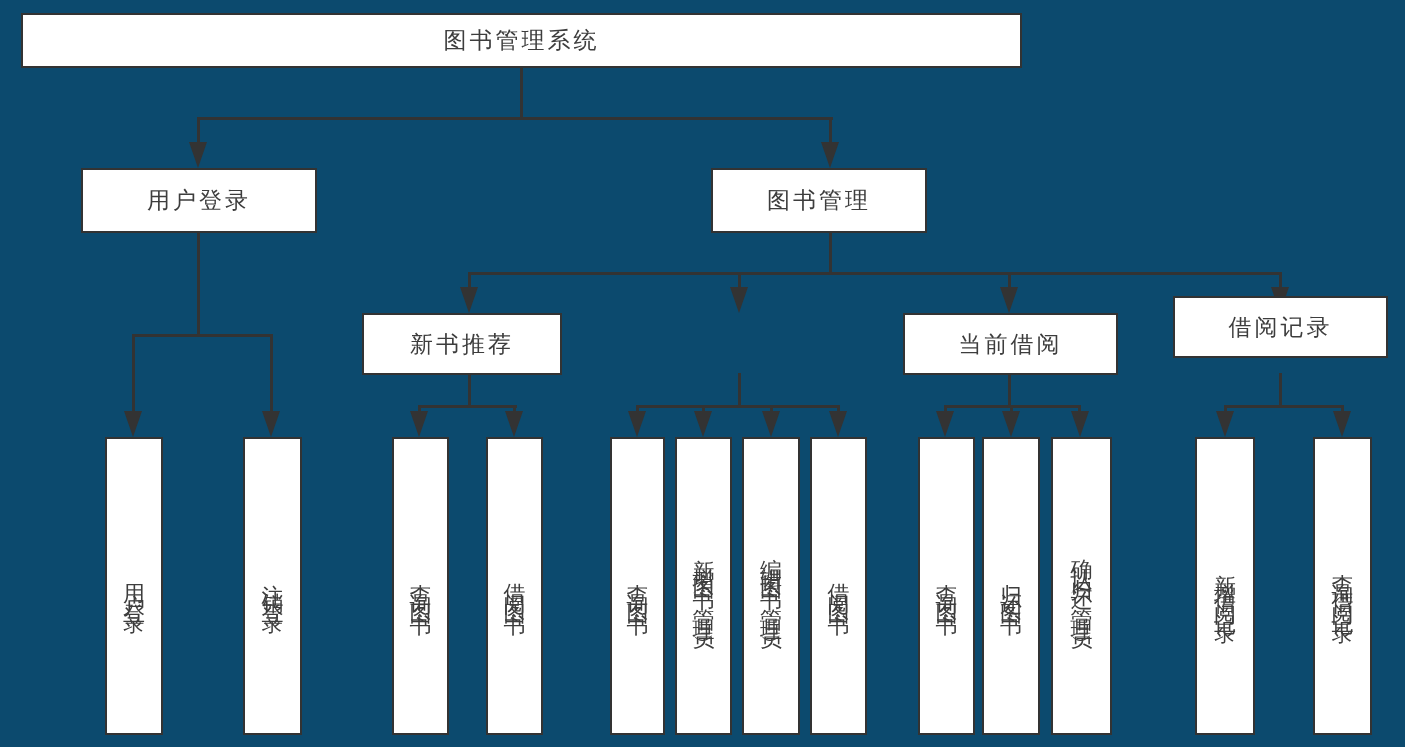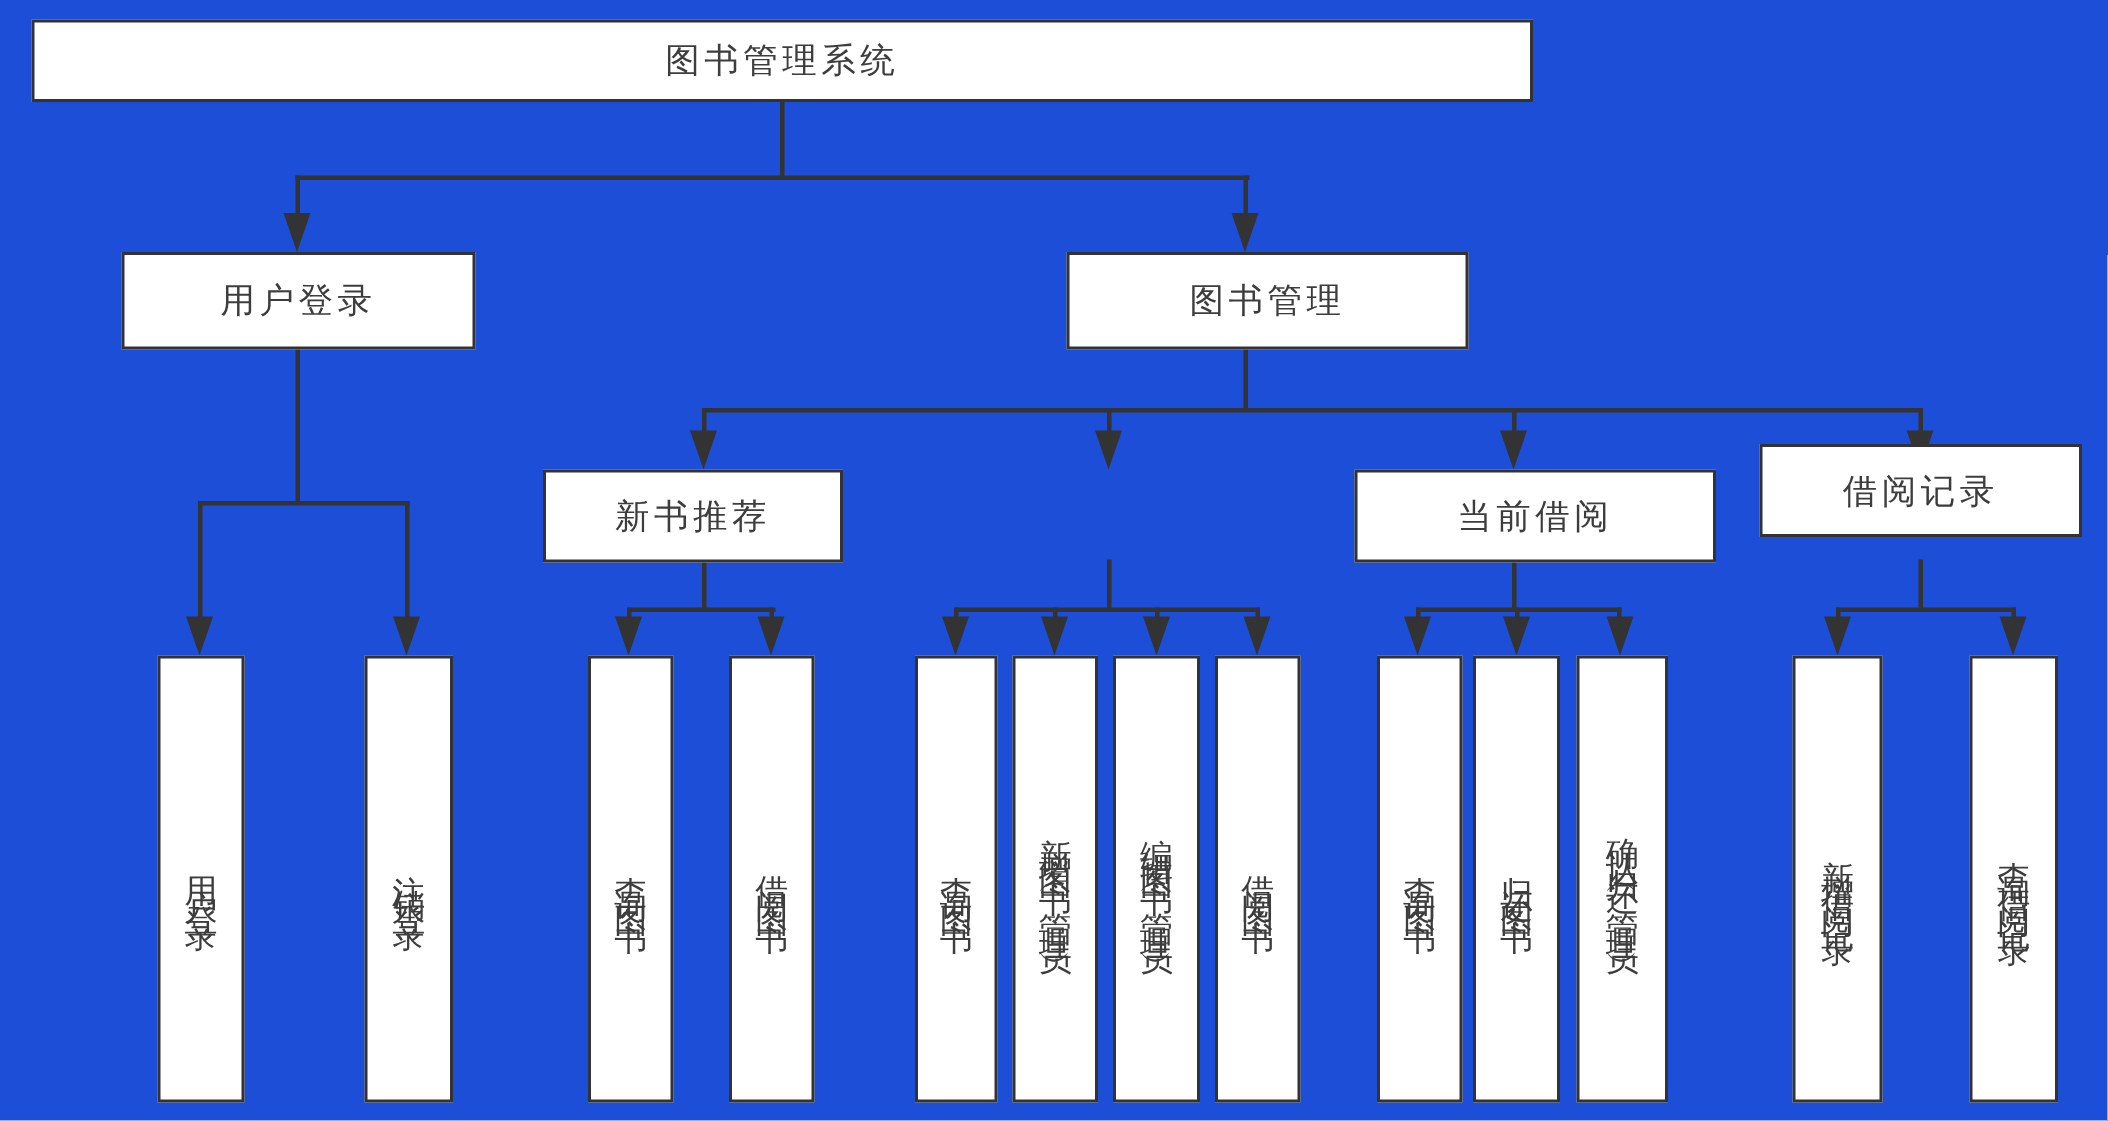--- a/index.html
+++ b/index.html
@@ -1,19 +1,19 @@
 <!DOCTYPE html>
 <html><head>
 <meta charset="utf-8">
 <style>
   html,body{margin:0;padding:0;background:#ffffff;}
   #stage{
     position:relative;
     width:1405px;height:747px;
-    background:#1d4ed8;
+    background:#0c4a6e;
     font-family:"Liberation Sans","DejaVu Sans",sans-serif;
     overflow:hidden;
   }
   .box{
     position:absolute;
     box-sizing:border-box;
     border:2px solid #333333;
     background:#ffffff;
     display:flex;
     align-items:center;
@@ -33,24 +33,24 @@
   .arrow{
     position:absolute;
     width:0;height:0;
     border-left:9px solid transparent;
     border-right:9px solid transparent;
     border-top:26px solid #333333;
   }
   
   #n-root{left:21px;top:13px;width:1001px;height:55px;}
   #n-user-login{left:81px;top:168px;width:236px;height:65px;}
-  #n-book-mgmt{left:711px;top:168px;width:268px;height:65px;}
+  #n-book-mgmt{left:711px;top:168px;width:216px;height:65px;}
   #n-new-books{left:362px;top:313px;width:200px;height:62px;}
   #n-borrow{left:633px;top:313px;width:215px;height:62px;}
-  #n-current{left:903px;top:313px;width:241px;height:62px;text-align:center;}
+  #n-current{left:903px;top:313px;width:215px;height:62px;text-align:center;}
   #n-records{left:1173px;top:296px;width:215px;height:62px;}
   .leaf{top:437px;height:298px;}
   #l-user-login{left:105px;width:58px;}
   #l-logout{left:243px;width:59px;}
   #l-nb-query{left:392px;width:57px;}
   #l-nb-borrow{left:486px;width:57px;}
   #l-bw-query{left:610px;width:55px;}
   #l-bw-add{left:675px;width:57px;}
   #l-bw-edit{left:742px;width:58px;}
   #l-bw-borrow{left:810px;width:57px;}

